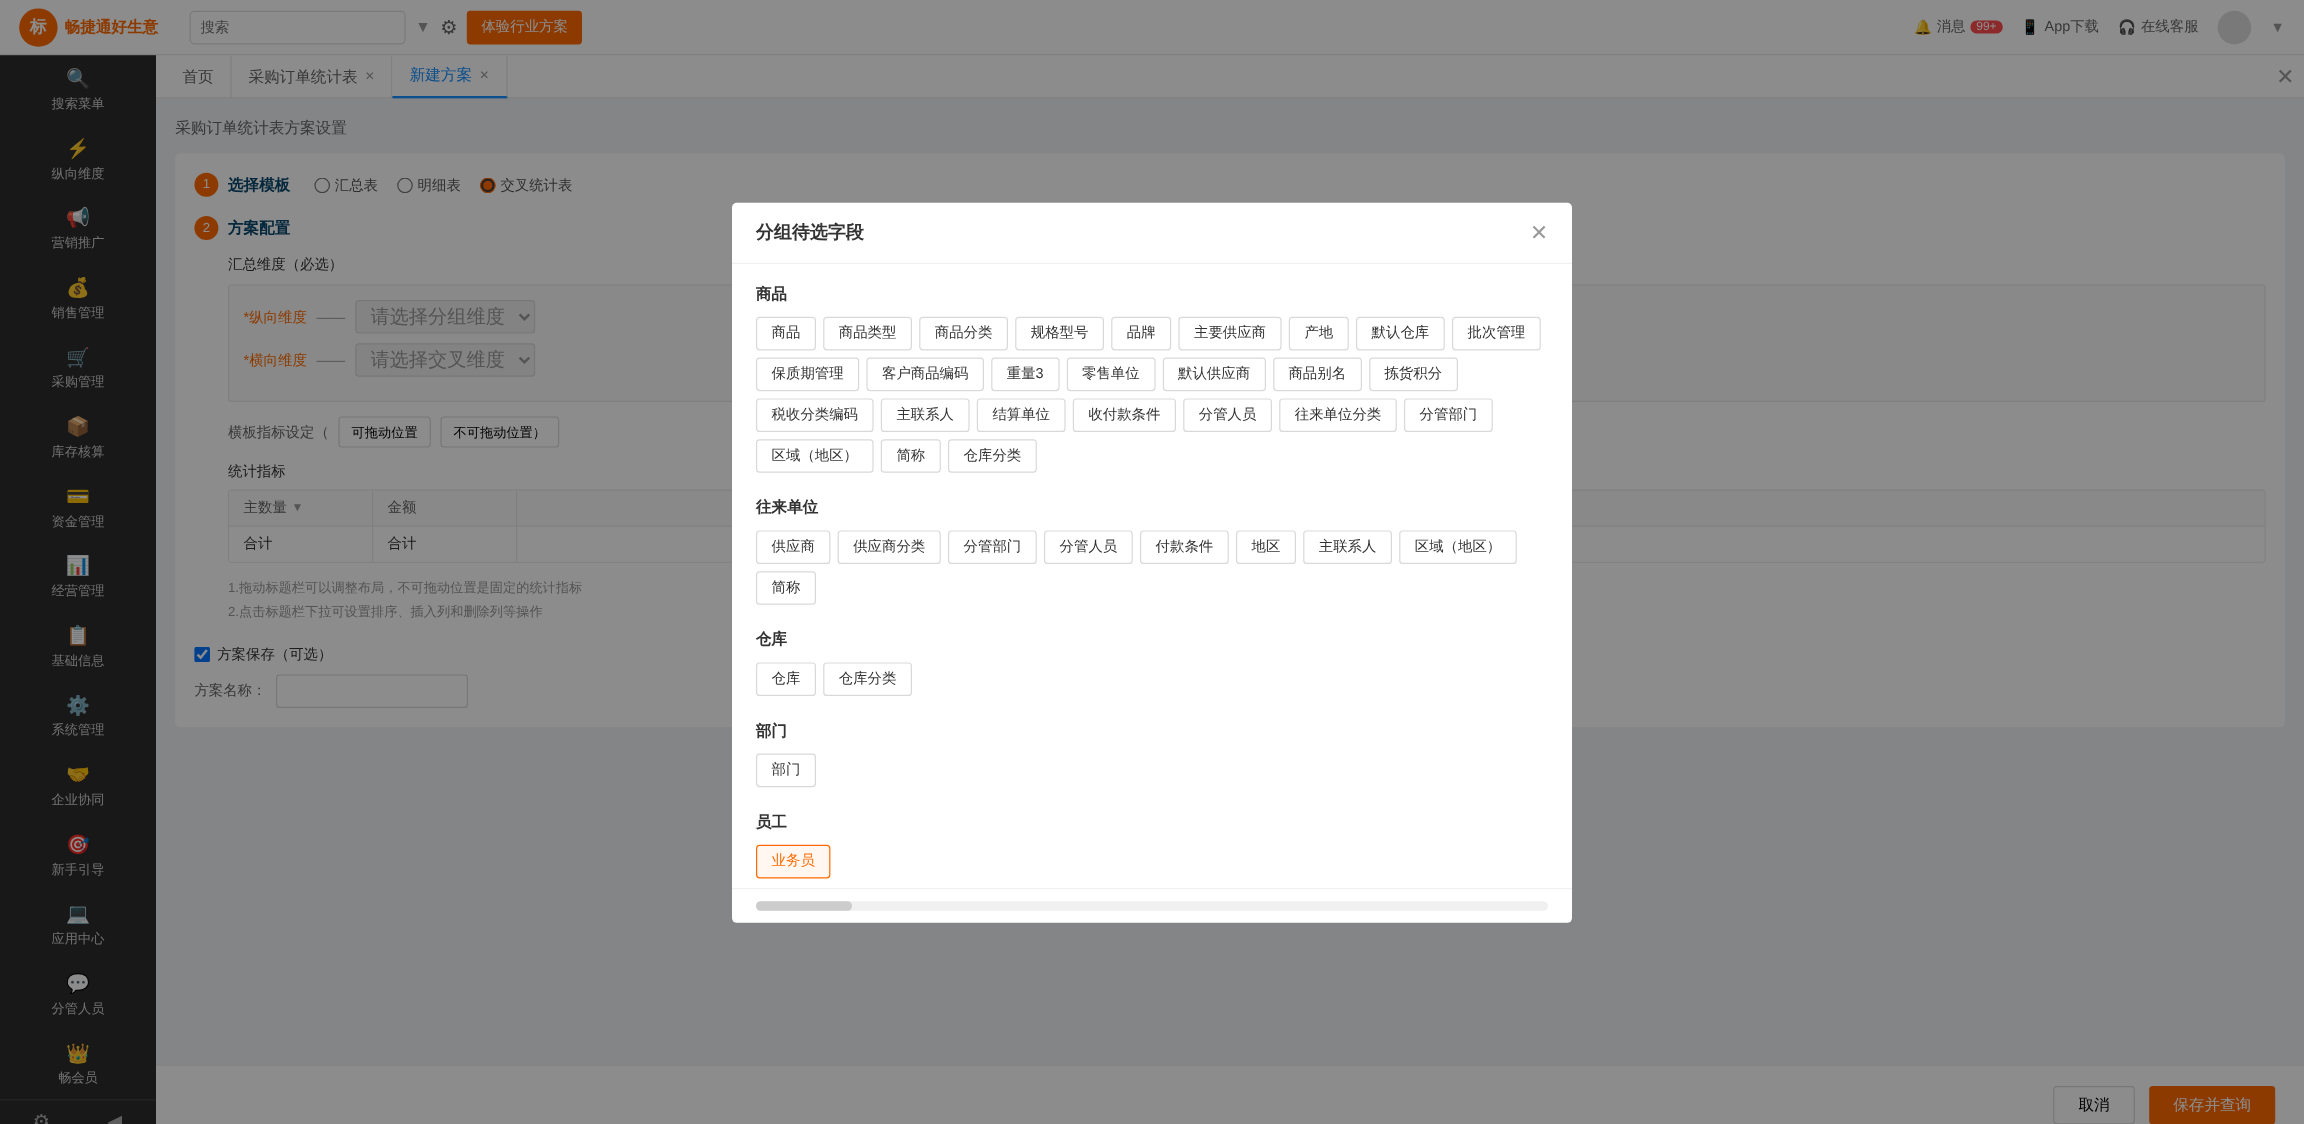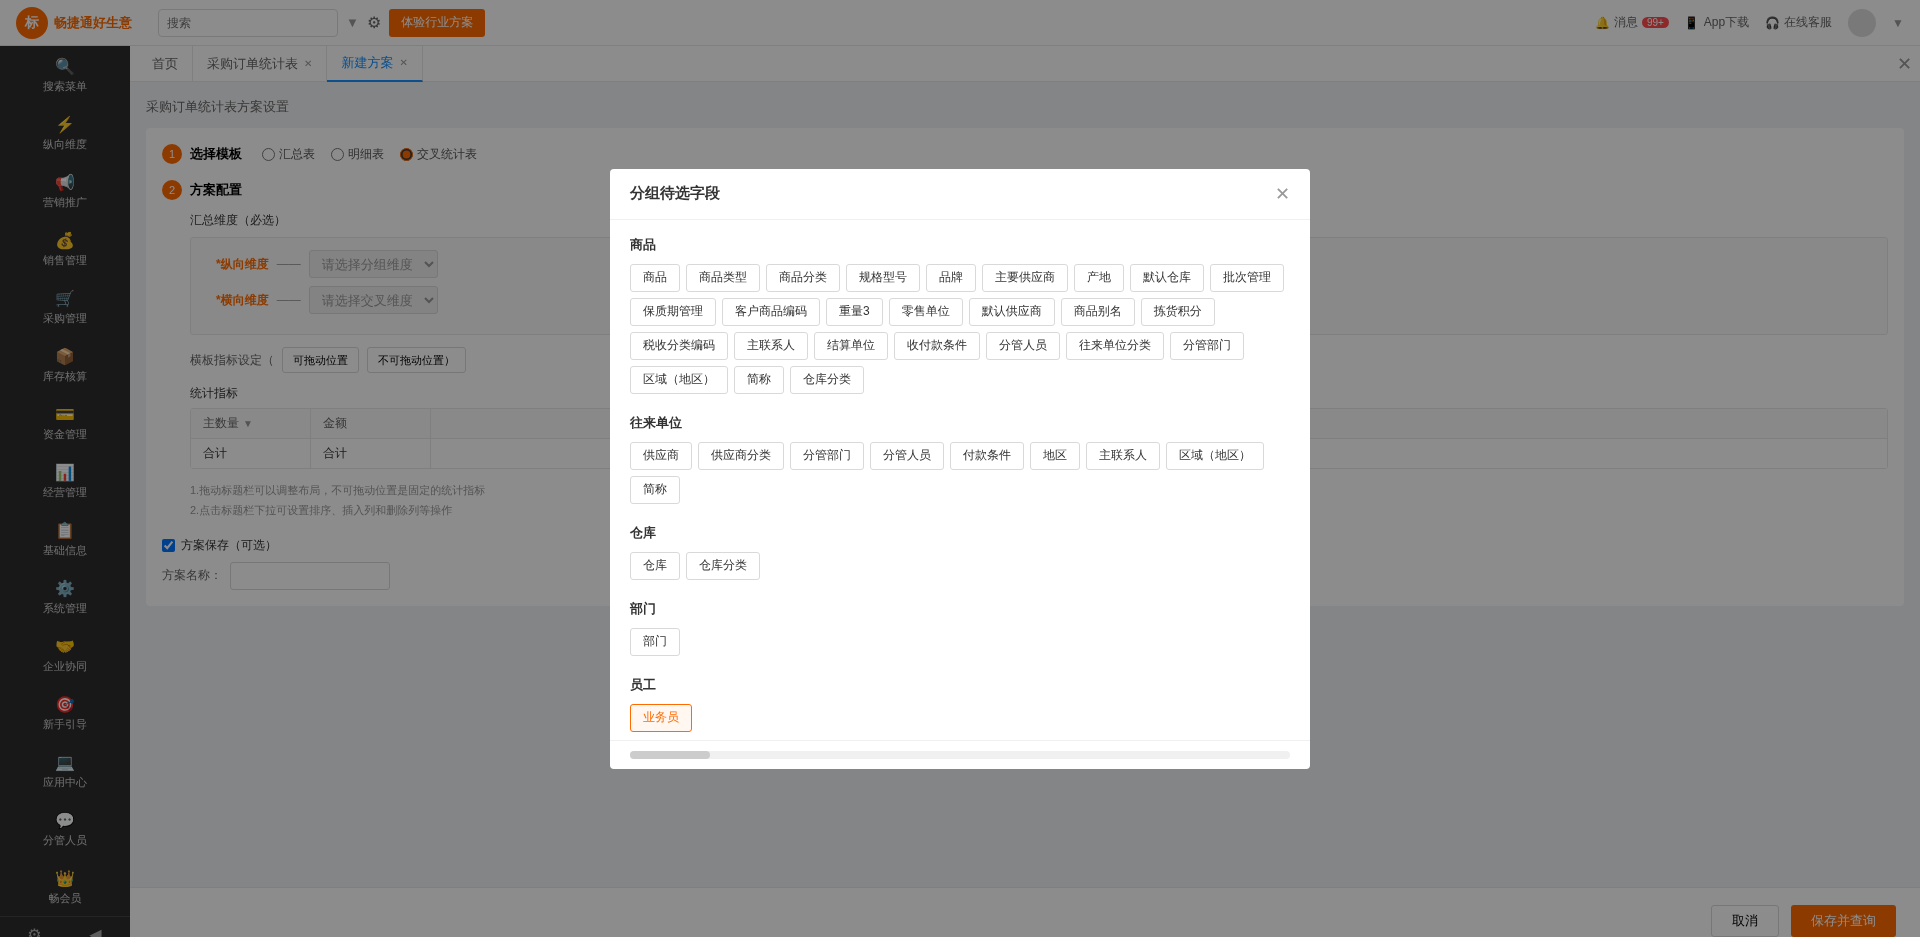--- a/index.html
+++ b/index.html
@@ -31,29 +31,29 @@
 
     
     .main { margin-top: 82px; margin-left: 130px; padding: 16px; min-height: calc(100vh - 82px); background: #f0f2f5; }
     .page-title { font-size: 13px; color: #666; margin-bottom: 12px; }
     .content-card { background: #fff; border-radius: 4px; padding: 16px; }
 
     
     .step-section { margin-bottom: 16px; }
     .step-header { display: flex; align-items: center; gap: 8px; margin-bottom: 12px; }
     .step-num { width: 20px; height: 20px; background: #ff6b00; color: #fff; border-radius: 50%; display: flex; align-items: center; justify-content: center; font-size: 11px; }
-    .step-title { font-size: 13px; font-weight: bold; color: #000000; }
+    .step-title { font-size: 13px; font-weight: bold; color: #0c4a6e; }
     .radio-group { display: flex; align-items: center; gap: 16px; }
     .radio-item { display: flex; align-items: center; gap: 4px; cursor: pointer; font-size: 12px; color: #555; }
     .radio-item input { accent-color: #ff6b00; }
 
     .dimension-row { display: flex; align-items: center; gap: 8px; margin-bottom: 8px; font-size: 12px; }
-    .dimension-label { color: #ff6b00; font-weight: bold; margin-left: 13px; }
+    .dimension-label { color: #ff6b00; font-weight: normal; }
     .dimension-dash { color: #999; }
-    .dimension-select { height: 28px; border: 1px solid #d9d9d9; border-radius: 3px; padding: 0 8px; font-size: 13px; color: #999; min-width: 120px; }
+    .dimension-select { height: 28px; border: 1px solid #d9d9d9; border-radius: 3px; padding: 0 8px; font-size: 16px; color: #999; min-width: 120px; }
 
     .indicator-row { display: flex; align-items: center; gap: 8px; font-size: 12px; color: #666; margin-bottom: 12px; }
     .position-btn { height: 26px; padding: 0 10px; border: 1px solid #d9d9d9; border-radius: 3px; font-size: 11px; cursor: pointer; background: #fff; }
 
     
     .stats-section { margin-top: 12px; }
     .stats-label { font-size: 12px; color: #333; margin-bottom: 6px; }
     .stats-table { border: 1px solid #e8e8e8; border-radius: 3px; }
     .stats-table-header { display: flex; background: #fafafa; border-bottom: 1px solid #e8e8e8; }
     .stats-col { padding: 6px 12px; font-size: 12px; color: #666; border-right: 1px solid #e8e8e8; display: flex; align-items: center; gap: 4px; }

